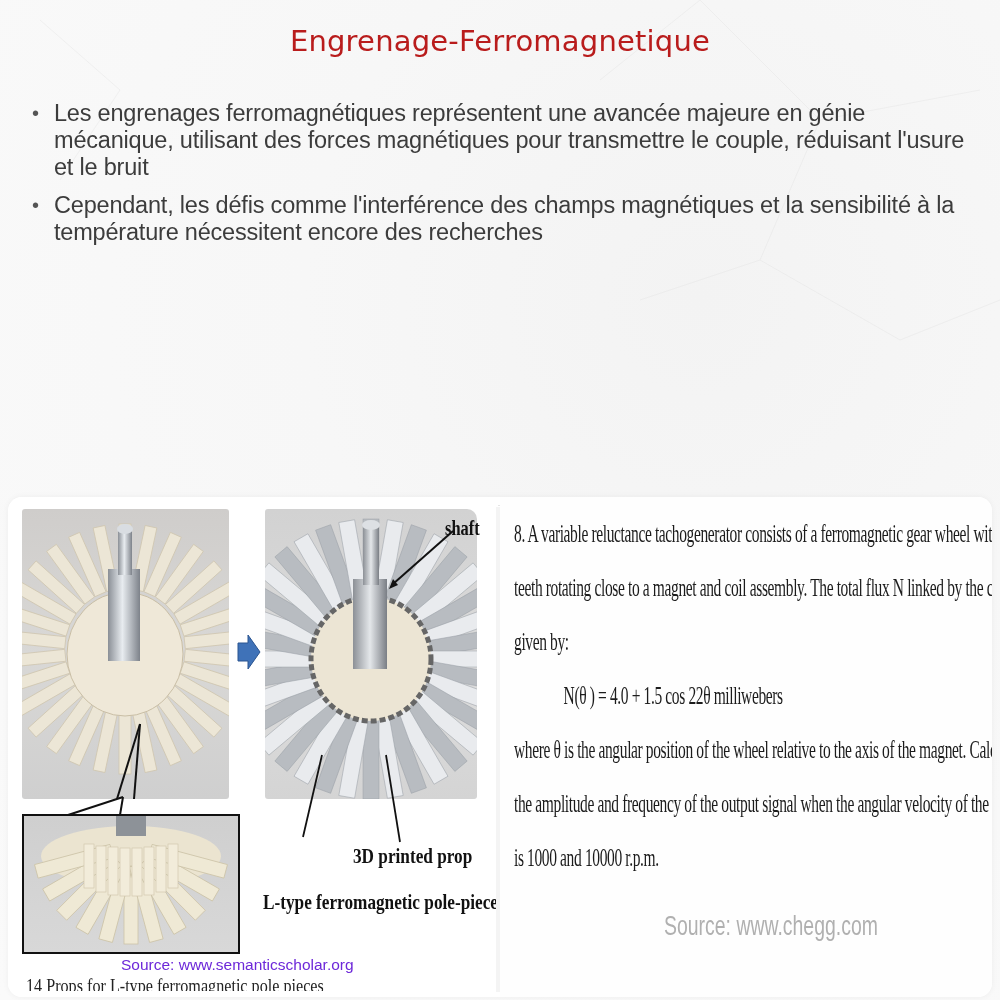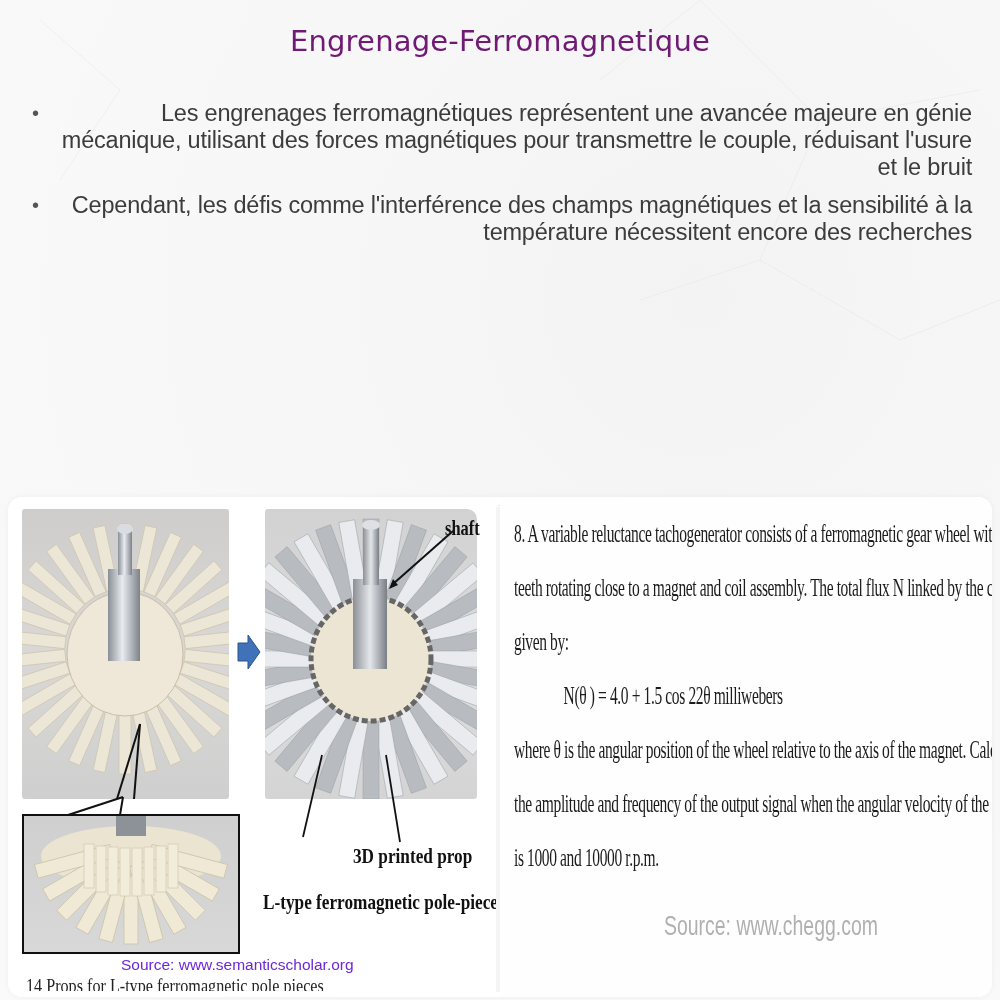--- a/index.html
+++ b/index.html
@@ -9,30 +9,30 @@
     font-family: "DejaVu Sans", sans-serif;
     color: #444;
     position: relative;
   }
   .bg-lines {
     position: absolute; inset: 0; pointer-events: none; opacity: 0.35;
   }
   .title {
     position: absolute; top: 24px; left: 0; width: 1000px; text-align: center;
     font-family: "DejaVu Sans", sans-serif; font-size: 29px; font-weight: normal;
-    color: #701a75; letter-spacing: 0.2px;
+    color: #b91c1c; letter-spacing: 0.2px;
   }
   .bullets {
     position: absolute; top: 100px; left: 32px; width: 940px;
     list-style: none;
   }
   .bullets li {
     position: relative; padding-left: 22px;
     font-family: "Liberation Sans", sans-serif; font-size: 23.5px; line-height: 27px;
-    color: #3c3c3c; margin-bottom: 11px; letter-spacing: -0.2px; text-align: right;
+    color: #3c3c3c; margin-bottom: 11px; letter-spacing: -0.2px;
   }
   .bullets li::before {
     content: "•"; position: absolute; left: 0; top: 0; color: #555; font-size: 20px;
   }
   .card {
     position: absolute; top: 497px; left: 8px; width: 984px; height: 500px;
     background: #ffffff; border-radius: 14px;
     box-shadow: 0 0 6px rgba(0,0,0,0.05);
     overflow: hidden;
   }

